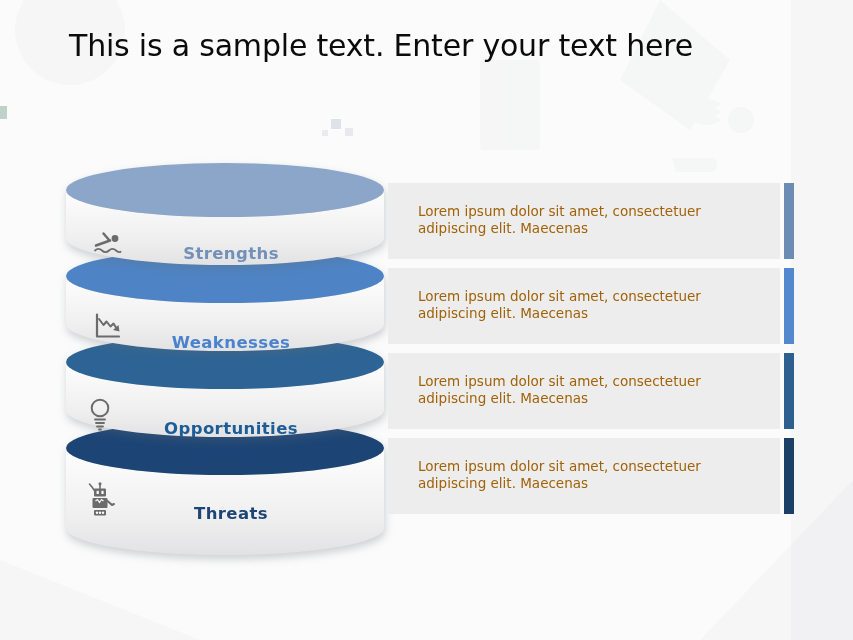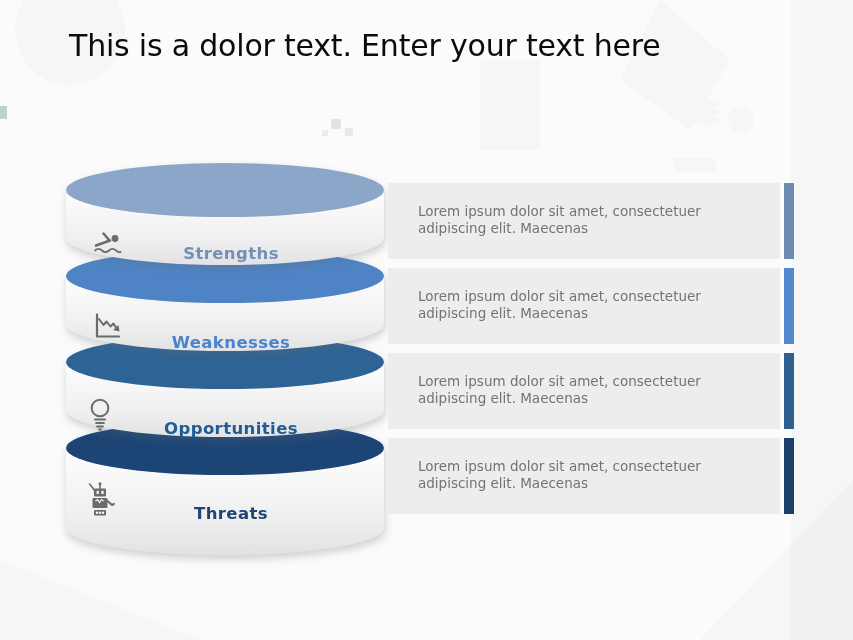--- a/index.html
+++ b/index.html
@@ -28,21 +28,21 @@
   .icon-stroke{stroke:#6b6b6b; fill:none; stroke-linecap:round; stroke-linejoin:round;}
   .icon-fill{fill:#6b6b6b; stroke:none;}
   
   .info-row{position:absolute; left:388px; width:406px; height:76px;}
   .info-box{
     position:absolute; left:0; top:0; width:392px; height:76px;
     background:#ededee;
   }
   .info-text{
     margin:0; padding:20px 0 0 30px; width:312px;
-    font-size:13.5px; line-height:17px; color:#737373;
+    font-size:13.5px; line-height:17px; color:#a16207;
   }
   .accent-bar{position:absolute; right:0; top:0; width:10px; height:76px;}
 </style>
 </head>
 <body>
 
 <div class="slide">
 
   <svg class="bg-watermark" width="853" height="640" aria-hidden="true">
     <rect x="791" y="0" width="62" height="640" fill="#f3f3f5" opacity="0.7"></rect>
@@ -59,21 +59,21 @@
       <rect x="480" y="60" width="60" height="90" rx="4"></rect>
     </g>
     <g>
       <rect x="0" y="106" width="7" height="13" fill="#8fae9e" opacity="0.55"></rect>
       <rect x="331" y="119" width="10" height="10" fill="#c9cdd6" opacity="0.55"></rect>
       <rect x="345" y="128" width="8" height="8" fill="#d4d7dd" opacity="0.5"></rect>
       <rect x="322" y="130" width="6" height="6" fill="#d4d7dd" opacity="0.45"></rect>
     </g>
   </svg>
 
-  <h1 class="title">This is a dolor text. Enter your text here</h1>
+  <h1 class="title">This is a sample text. Enter your text here</h1>
 
   <svg class="stack" width="340" height="412" viewBox="0 0 340 412">
     <defs>
       <linearGradient id="wallGrad" x1="0" y1="0" x2="0" y2="1">
         <stop offset="0" stop-color="#FEFEFE"></stop>
         <stop offset="0.65" stop-color="#EFEFF0"></stop>
         <stop offset="1" stop-color="#E2E2E4"></stop>
       </linearGradient>
     </defs>
 

